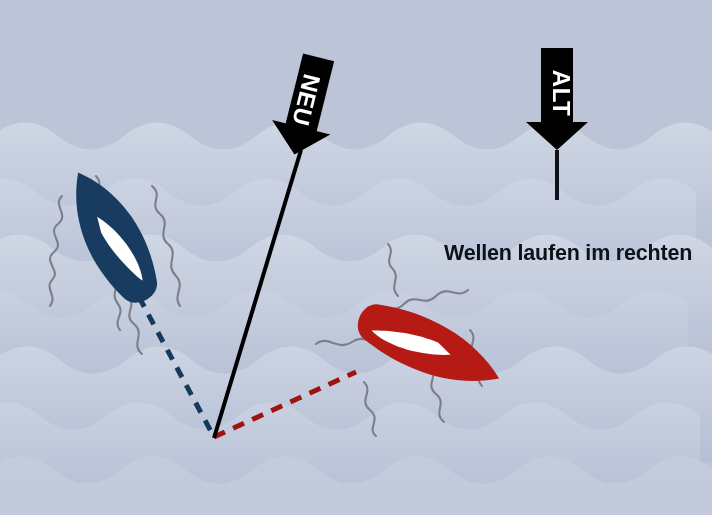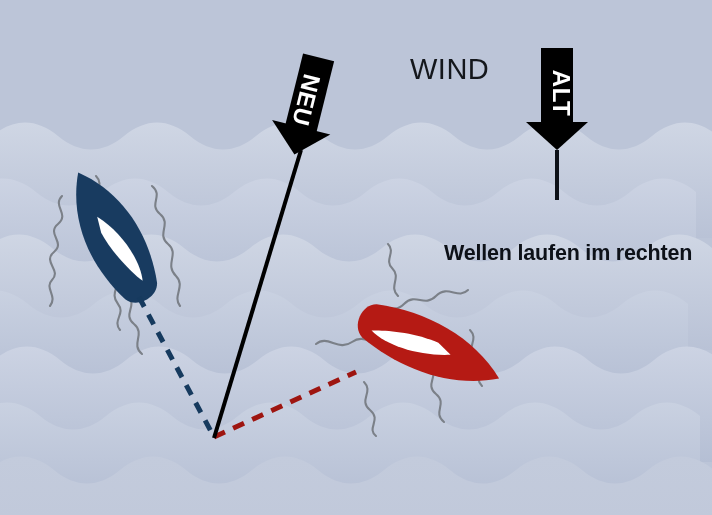--- a/index.html
+++ b/index.html
@@ -172,21 +172,20 @@
       <rect x="-16" y="-48" width="32" height="76" fill="#000000"></rect>
       <path d="M-30,24 L30,24 L0,52 Z" fill="#000000"></path>
     </g>
 
     <g transform="translate(557,100)">
       <rect x="-16" y="-52" width="32" height="76" fill="#000000"></rect>
       <path d="M-31,22 L31,22 L0,50 Z" fill="#000000"></path>
     </g>
   </svg>
 
-  <div class="label" id="wind-label">WIND</div>
 
   <div class="label" id="caption">
     <span class="cap-line line1">Wellen laufen im rechten</span>
   </div>
 
   <div class="arrow-text" id="alt-text">ALT</div>
 
   <div class="arrow-text" id="neu-text">NEU</div>
 
 </div>

